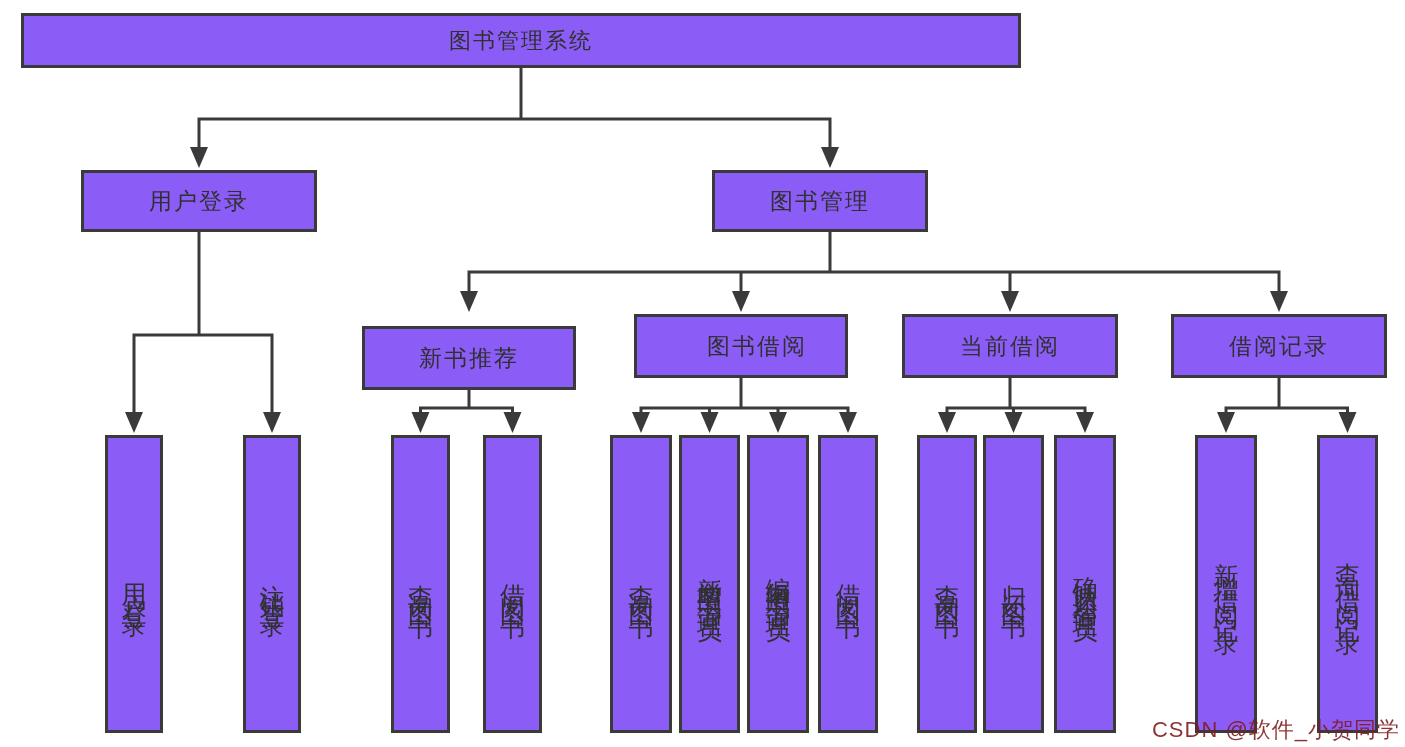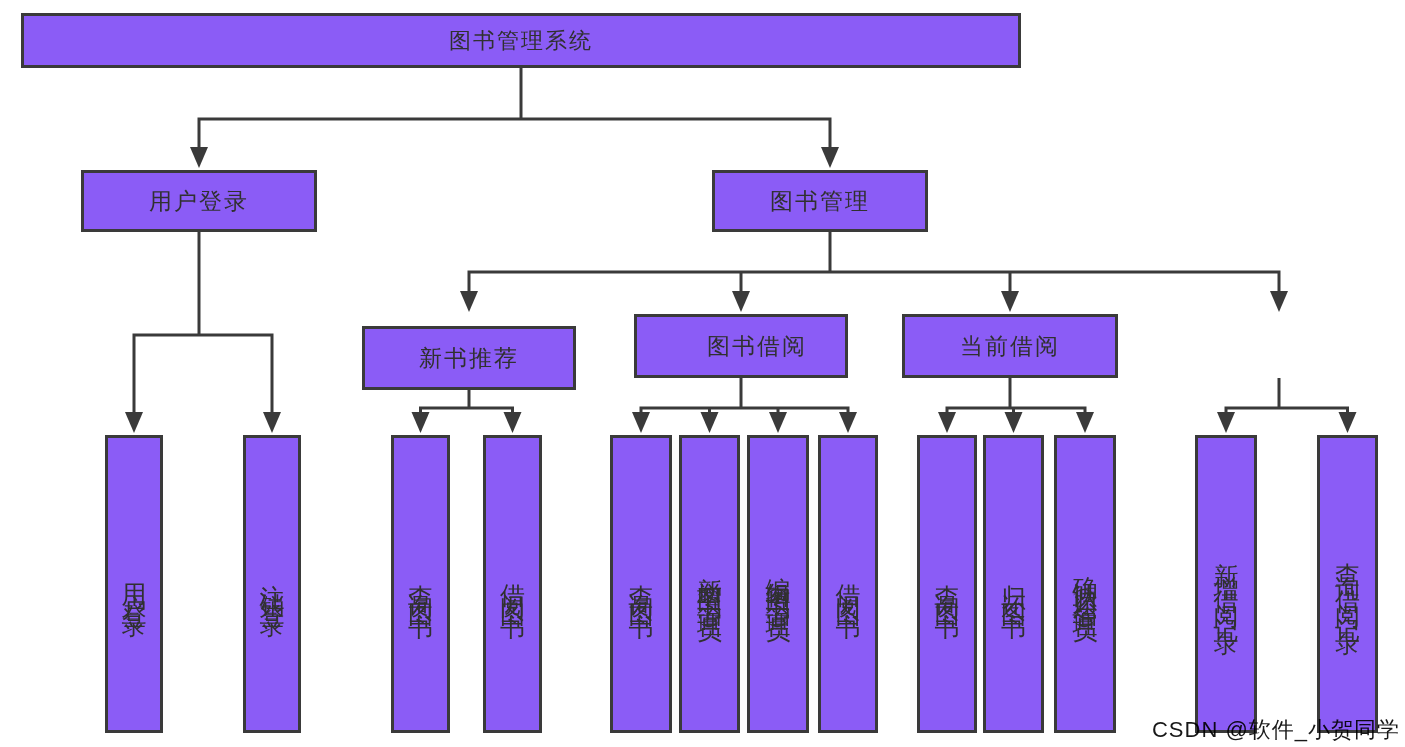--- a/index.html
+++ b/index.html
@@ -42,21 +42,21 @@
     line-height: 1;
   }
   .box.leaf span.s4 { letter-spacing: 10px; }
   .box.leaf span.s6 { letter-spacing: 14px; }
   .box.leaf span.s8 { letter-spacing: 6px; }
   .watermark {
     position: absolute;
     right: 5px;
     bottom: 2px;
     font-size: 22px;
-    color: #000000;
+    color: #7f1d1d;
     opacity: 0.9;
     letter-spacing: 1px;
     z-index: 5;
     white-space: nowrap;
   }
 </style>
 </head>
 <body>
 
 <div class="canvas">
@@ -129,20 +129,23 @@
 
   <div class="box h" style="left:362px; top:314px; width:214px; height:64px;margin-top:12px;">
     <span>新书推荐</span>
   </div>
   <div class="box h" style="left:634px; top:314px; width:214px; height:64px;padding-left:32px;">
     <span>图书借阅</span>
   </div>
   <div class="box h" style="left:902px; top:314px; width:216px; height:64px;">
     <span>当前借阅</span>
   </div>
+  <div class="box h" style="left:1171px; top:314px; width:216px; height:64px;">
+    <span>借阅记录</span>
+  </div>
 
   <div class="box leaf" style="left:105px; top:435px; width:58px; height:298px;">
     <span class="s4">用户登录</span>
   </div>
   <div class="box leaf" style="left:243px; top:435px; width:58px; height:298px;">
     <span class="s4">注销登录</span>
   </div>
 
   <div class="box leaf" style="left:391px; top:435px; width:59px; height:298px;">
     <span class="s4">查询图书</span>

